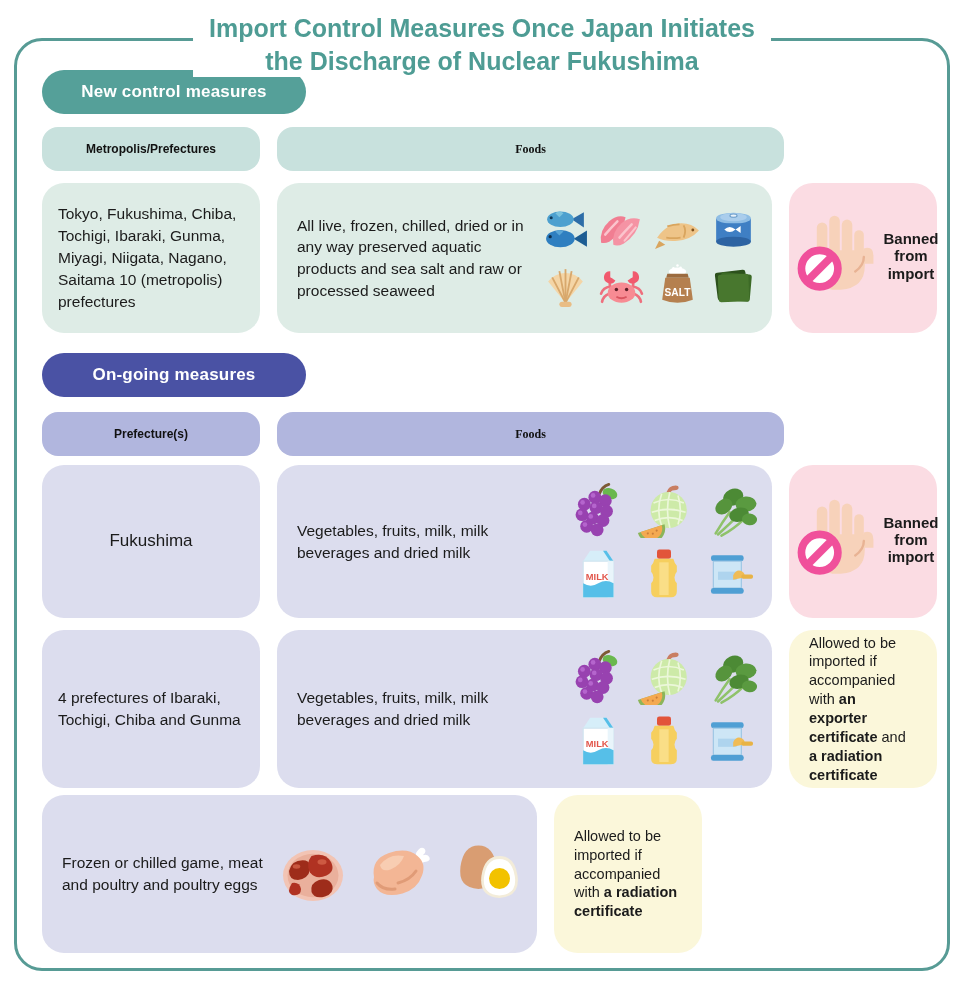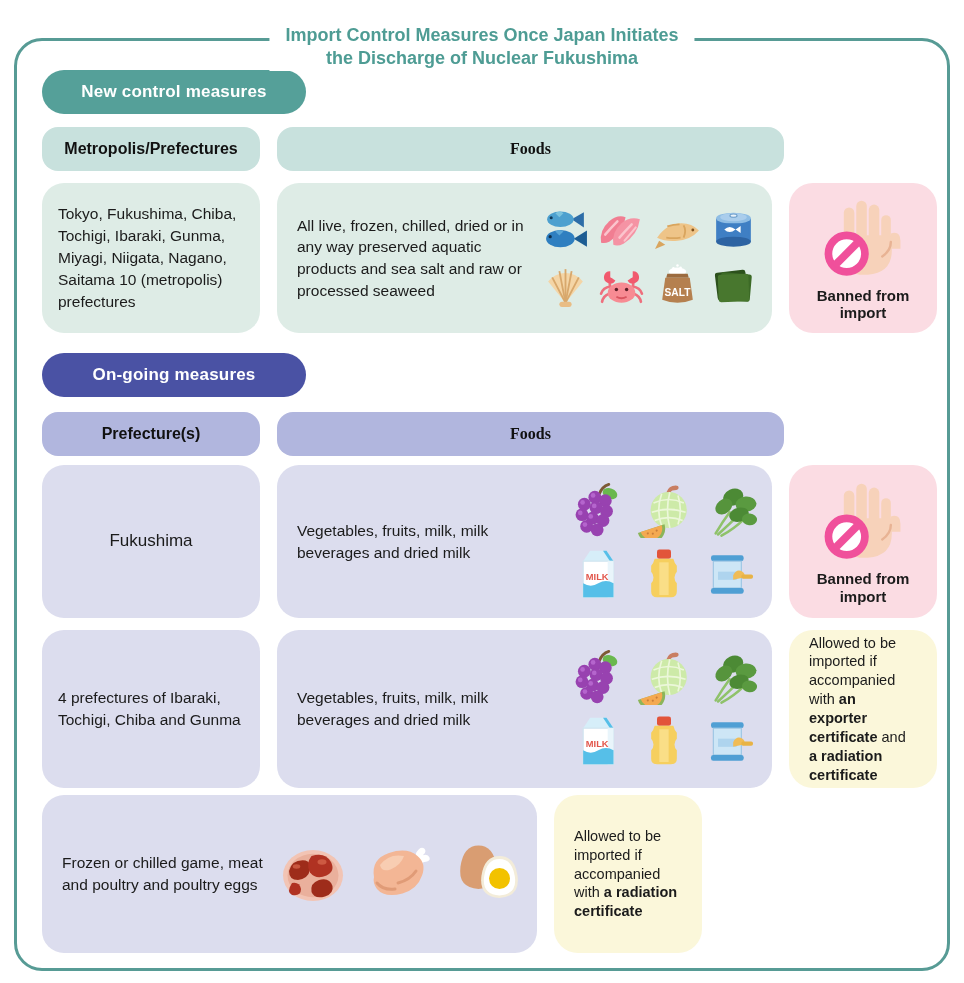--- a/index.html
+++ b/index.html
@@ -2,34 +2,34 @@
 <html style="--teal: #4E9C94; --teal-border: #579B95; --teal-badge: #55A099; --mint-header: #C8E1DD; --mint-cell: #DEECE6; --indigo-badge: #4A52A4; --lavender-header: #B1B6DE; --lavender-cell: #DCDDEE; --pink-box: #FBDCE3; --cream-box: #FBF7DA; --prohibition-pink: #F0509B;"><head>
 <meta charset="utf-8">
 <style>
   html,body{margin:0;padding:0;}
   body{font-family:"Liberation Sans",sans-serif;color:#1b1b1b;background:#fff;}
   .canvas{position:relative;width:964px;height:983px;background:#fff;overflow:hidden;}
 
   .frame{position:absolute;left:14px;right:14px;top:38px;bottom:12px;
          border:3px solid var(--teal-border,#579B95);border-radius:28px;box-sizing:border-box;}
 
-  .title{position:absolute;top:24px;left:50%;transform:translateX(-50%);z-index:2;
+  .title{position:absolute;top:12px;left:50%;transform:translateX(-50%);z-index:2;
          background:#fff;padding:0 16px;text-align:center;color:var(--teal,#4E9C94);
-         font-weight:bold;font-size:18px;line-height:1.3;white-space:nowrap;}
+         font-weight:bold;font-size:25px;line-height:1.3;white-space:nowrap;}
 
   .content{position:absolute;left:42px;top:70px;width:898px;z-index:1;}
 
   .badge{height:44px;width:264px;border-radius:22px;display:flex;align-items:center;justify-content:center;
          color:#fff;font-weight:bold;font-size:17px;letter-spacing:.2px;}
   .badge.teal{background:var(--teal-badge,#55A099);}
   .badge.indigo{background:var(--indigo-badge,#4A52A4);margin-top:20px;}
 
   .header-row{display:flex;gap:17px;margin-top:13px;}
   .h-cell{height:44px;border-radius:16px;display:flex;align-items:center;justify-content:center;
-          font-weight:bold;font-size:16px;color:#111;}
+          font-weight:bold;font-size:12px;color:#111;}
   .h-col1{width:218px;} .h-col2{width:507px;font-family:Liberation Serif, serif;}
   .s1 .h-cell{background:var(--mint-header,#C8E1DD);}
   .s2 .h-cell{background:var(--lavender-header,#B1B6DE);text-align:right;}
   .s2 .header-row{margin-top:15px;}
 
   .data-row{display:flex;gap:17px;align-items:stretch;}
   .row-s1{height:150px;margin-top:12px;}
   .row-a{height:153px;margin-top:9px;}
   .row-b{height:158px;margin-top:12px;}
   .row-c{height:158px;margin-top:7px;}
@@ -45,21 +45,21 @@
   .foods-text{flex:1;font-size:15.5px;line-height:1.4;padding-right:4px;}
   .icon-grid{display:flex;flex-wrap:wrap;justify-content:center;align-content:center;}
   .grid-8{width:226px;gap:7px;}
   .grid-8 .food-icon{width:49px;height:49px;}
   .grid-6{width:196px;gap:8px 12px;}
   .grid-6 .food-icon{width:56px;height:56px;}
   .grid-3{width:252px;gap:16px;}
   .grid-3 .food-icon{width:72px;height:72px;}
 
   .status-banned{width:148px;border-radius:24px;background:var(--pink-box,#FBDCE3);box-sizing:border-box;
-                 display:flex;flex-direction:column;align-items:center;justify-content:center;padding:6px;}
+                 display:flex;flex-direction:row;align-items:center;justify-content:center;padding:6px;}
   .status-icon-wrap .status-icon-svg{width:96px;height:96px;display:block;}
   .banned-label{font-weight:bold;font-size:15px;text-align:center;line-height:1.15;margin-top:-4px;}
 
   .status-allowed{width:148px;border-radius:24px;background:var(--cream-box,#FBF7DA);box-sizing:border-box;
                   display:flex;align-items:center;padding:10px 20px;font-size:14.5px;line-height:1.3;}
   .status-allowed .b{font-weight:bold;}
 
   .defs{position:absolute;width:0;height:0;overflow:hidden;}
 </style>
 </head>

